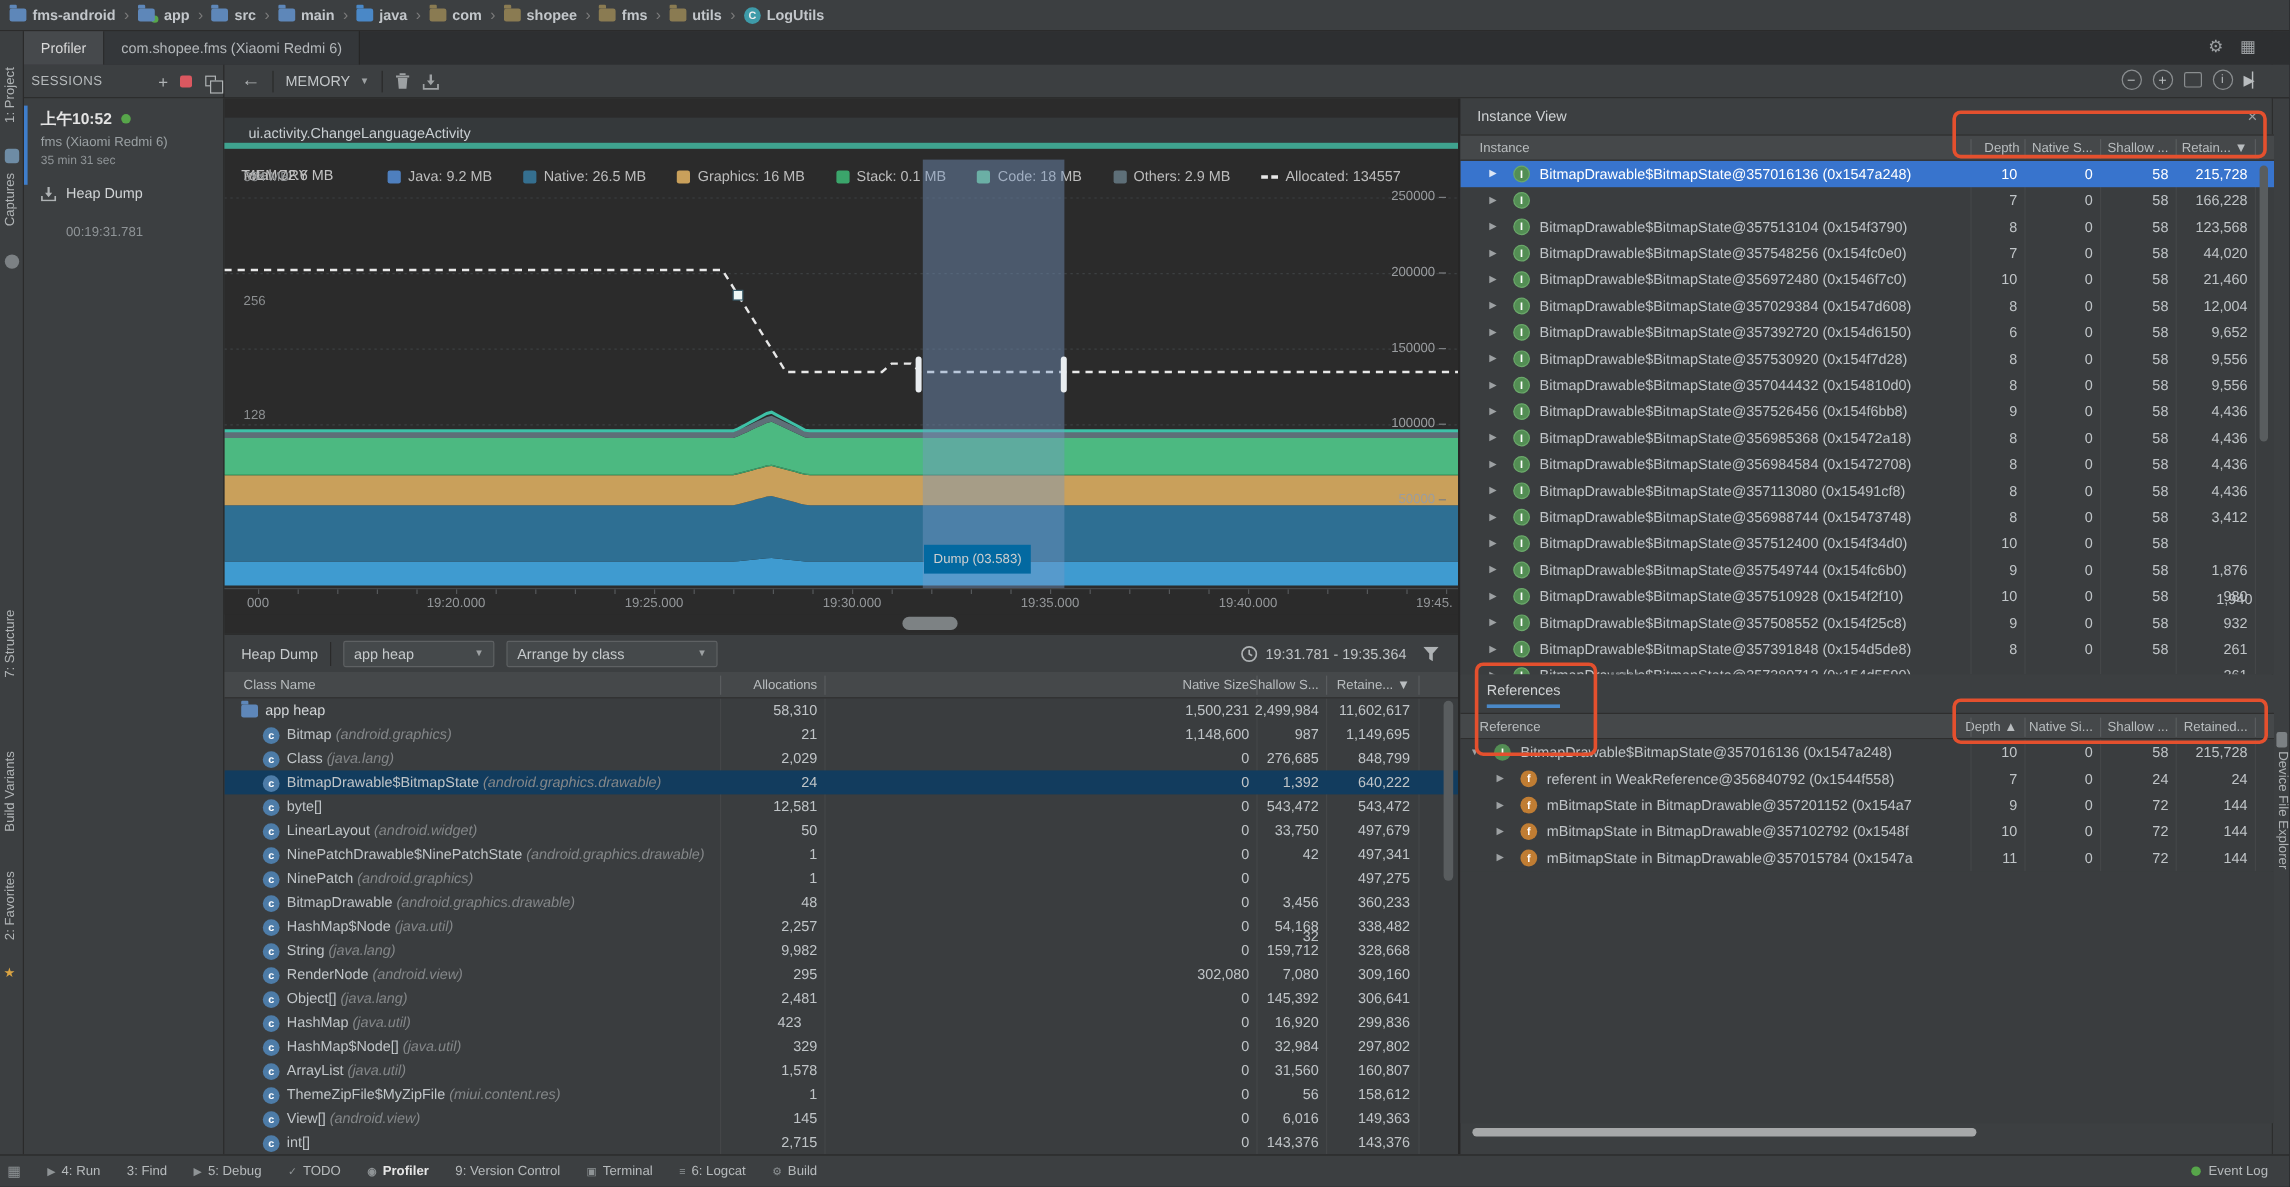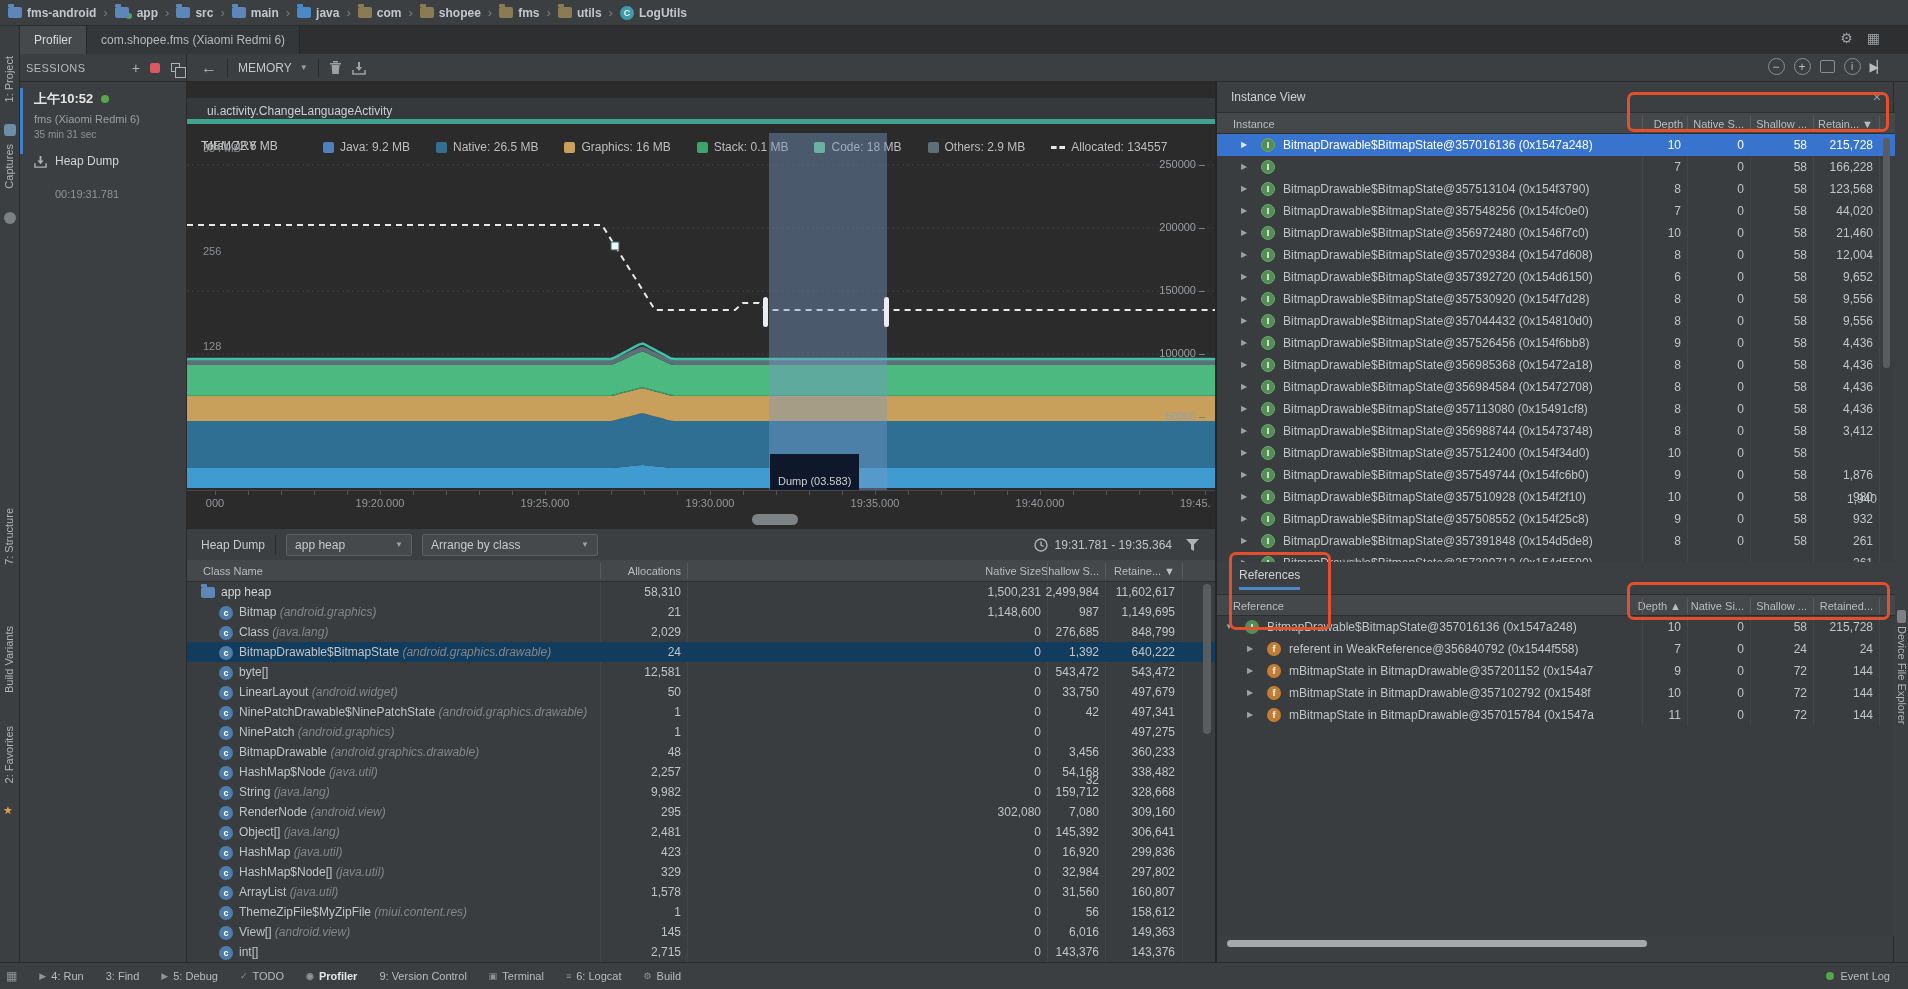--- a/index.html
+++ b/index.html
@@ -47,21 +47,21 @@
   #legend-overlap span{position:absolute;top:0;left:0;white-space:nowrap;}
   .lg-item{display:flex;align-items:center;gap:6px;margin-left:26px;white-space:nowrap;}
   .lg-sw{width:11px;height:11px;border-radius:2px;}
   .lg-dash{width:14px;border-top:3px dashed #e8e8e8;}
   #chartwrap{left:0;top:76px;width:1028px;height:332px;}
   .ylab-l{position:absolute;font-size:11px;color:#8c8f91;left:16px;}
   .ylab-r{position:absolute;font-size:11px;color:#9a9da0;right:10px;text-align:right;}
   .ylab-r::after{content:"";display:inline-block;width:6px;height:1px;background:#7c7f82;vertical-align:middle;margin-left:3px;}
   #sel-overlay{left:582px;top:51px;width:118px;height:357px;background:rgba(118,152,198,.42);}
   .sel-handle{position:absolute;width:5px;height:30px;background:#e9edf0;border-radius:3px;top:215px;}
-  #dump-tip{left:583px;top:372px;background:#0f172a;color:#cfcfcf;font-size:11px;padding:21px 8px;white-space:nowrap;}
+  #dump-tip{left:583px;top:372px;background:#0369a1;color:#cfcfcf;font-size:11px;padding:6px 8px;white-space:nowrap;}
   #xaxis{left:0;top:408px;width:1028px;height:22px;background:#2b2b2b;border-top:1px solid #45484a;overflow:hidden;}
   .xtick{position:absolute;top:0;width:1px;height:4px;background:#55585a;}
   .xlab{position:absolute;top:6px;font-size:11px;color:#94979a;transform:translateX(-50%);white-space:nowrap;}
   .xlab.noc{transform:none;}
   #rangebar{left:0;top:430px;width:1028px;height:16px;}
   #rangethumb{left:565px;top:432px;width:46px;height:11px;background:#7d8284;border-radius:6px;}
   .grip{color:#6f7375;font-size:9px;letter-spacing:2px;}
   
   #heapbar{left:0;top:446px;width:1028px;height:32px;background:#3c3f41;border-top:1px solid #2a2a2a;display:flex;align-items:center;font-size:12px;color:#c6cacc;}
   .combo{height:22px;background:#45494b;border:1px solid #5e6163;border-radius:2px;display:flex;align-items:center;padding:0 8px;gap:10px;font-size:12px;color:#c6cacc;}
@@ -492,21 +492,21 @@
           <span class="oic" style="left: 32px; background: rgb(77, 124, 168);">c</span>
           <span class="hname" style="left: 52px;"><span>Object[]</span><span class="hpkg"> (java.lang)</span></span>
           <span class="hv" style="right: 534px;">2,481</span>
           <span class="hv" style="right: 174px;">0</span>
           <span class="hv" style="right: 116px;">145,392</span>
           <span class="hv" style="right: 40px;">306,641</span>
         </div>
         <div class="hrow" style="top: 260px;">
           <span class="oic" style="left: 32px; background: rgb(77, 124, 168);">c</span>
           <span class="hname" style="left: 52px;"><span>HashMap</span><span class="hpkg"> (java.util)</span></span>
-          <span class="hv" style="right: 534px; text-align: right;">423</span>
+          <span class="hv" style="right: 547px; text-align: right;">423</span>
           <span class="hv" style="right: 174px;">0</span>
           <span class="hv" style="right: 116px;">16,920</span>
           <span class="hv" style="right: 40px;">299,836</span>
         </div>
         <div class="hrow" style="top: 280px;">
           <span class="oic" style="left: 32px; background: rgb(77, 124, 168);">c</span>
           <span class="hname" style="left: 52px;"><span>HashMap$Node[]</span><span class="hpkg"> (java.util)</span></span>
           <span class="hv" style="right: 534px;">329</span>
           <span class="hv" style="right: 174px;">0</span>
           <span class="hv" style="right: 116px;">32,984</span>

